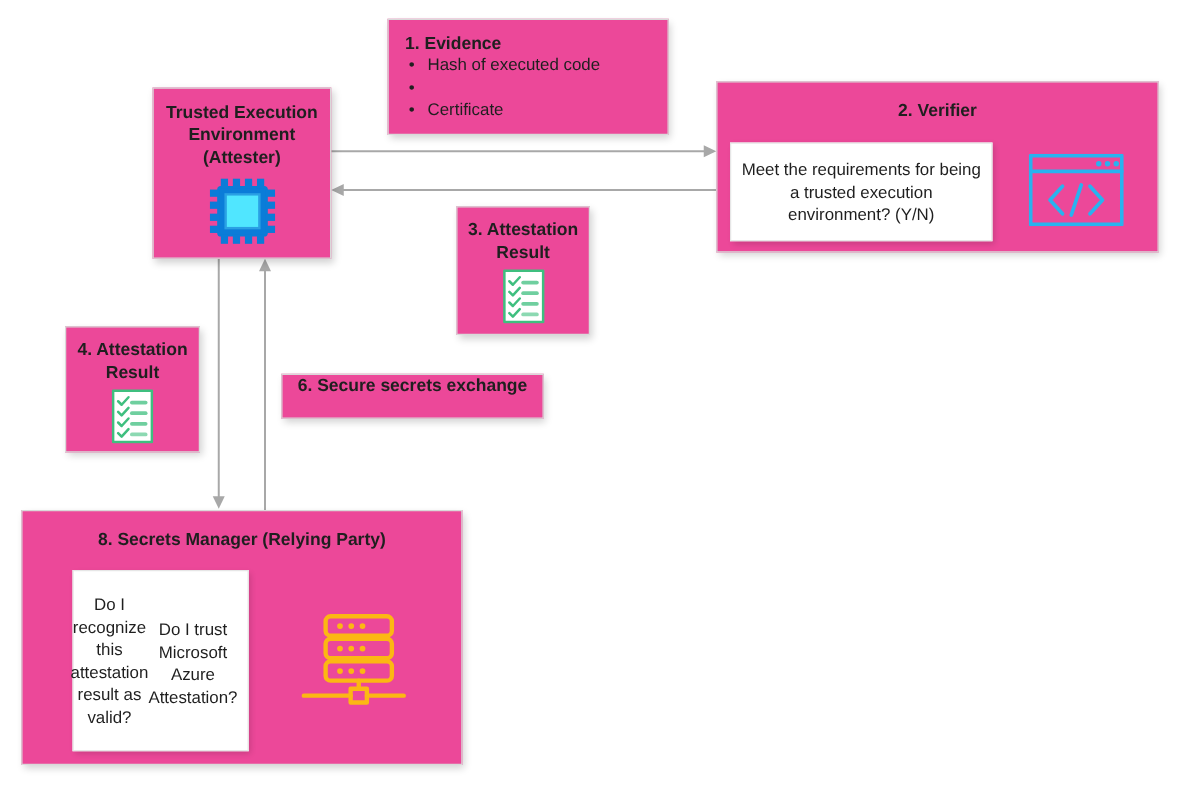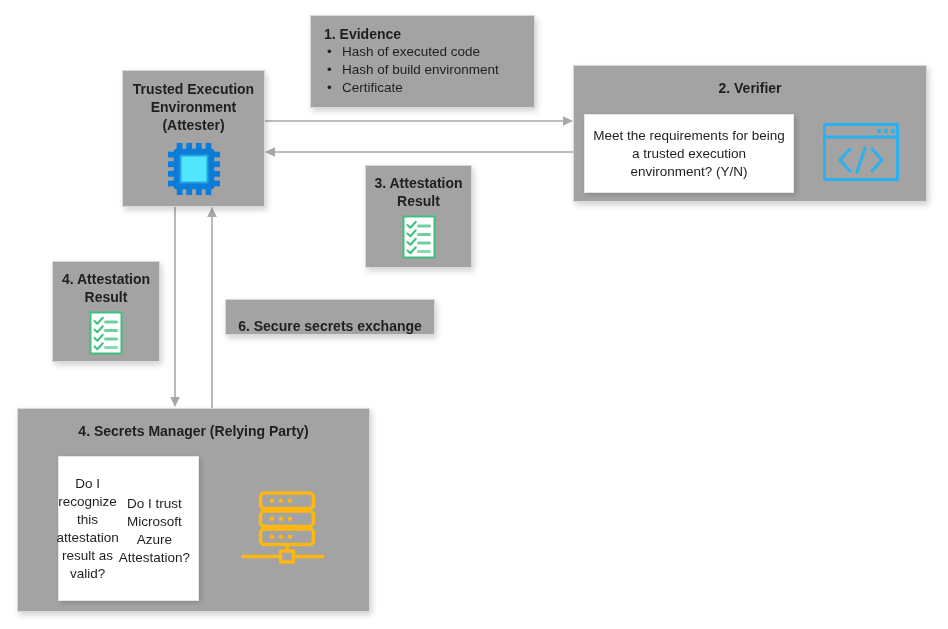--- a/index.html
+++ b/index.html
@@ -2,21 +2,21 @@
 <html><head>
 <meta charset="utf-8">
 <style>
   html,body{margin:0;padding:0;background:#fff;}
   .canvas{
     position:relative;width:948px;height:629px;background:#fff;
     font-family:"Liberation Sans",sans-serif;color:#1f1f1f;overflow:hidden;
   }
   .arrows{position:absolute;left:0;top:0;pointer-events:none;}
   .box{
-    position:absolute;background:#a3a3a3;border:1px solid #d9d9d9;
+    position:absolute;background:#ec4899;border:1px solid #d9d9d9;
     box-shadow:2px 3px 6px rgba(0,0,0,.18);box-sizing:border-box;
   }
   .inner-card{
     position:absolute;background:#fff;border:1px solid #e6e6e6;
     box-shadow:2px 2px 5px rgba(0,0,0,.16);box-sizing:border-box;
     display:flex;align-items:center;justify-content:flex-end;text-align:center;
     font-size:13.5px;line-height:18px;
   }
   .box-title{font-weight:600;font-size:14px;line-height:18px;text-align:center;}
 
@@ -39,21 +39,21 @@
 
   
   .ar-box{text-align:center;}
   .ar3-box{left:365px;top:165px;width:107px;height:103px;}
   .ar4-box{left:52px;top:261px;width:108px;height:101px;}
   .ar-box .box-title{padding:8px 6px 0 6px;}
   .ar-box svg{display:block;margin:5px auto 0 auto;}
 
   
   .exchange-box{left:225px;top:299px;width:210px;height:36px;
-    display:flex;align-items:flex-end;justify-content:center;
+    display:flex;align-items:flex-start;justify-content:center;
     font-weight:600;font-size:14px;}
 
   
   .secrets-box{left:17px;top:408px;width:353px;height:204px;}
   .secrets-box .box-title{padding-top:13px;}
   .secrets-question{left:40px;top:47px;width:141px;height:145px;flex-direction:row;padding:6px 8px;}
   .secrets-question .q2{margin-top:4px;}
   .server-icon{position:absolute;left:223px;top:82px;}
 </style>
 </head>
@@ -103,21 +103,20 @@
   </div>
 
   <div class="box evidence-box">
     <div class="evidence-title">1. Evidence</div>
     <div class="bullet-row">
       <span class="bullet">•</span>
       <span>Hash of executed code</span>
     </div>
     <div class="bullet-row">
       <span class="bullet">•</span>
-      <span>Hash of build environment</span>
     </div>
     <div class="bullet-row">
       <span class="bullet">•</span>
       <span>Certificate</span>
     </div>
   </div>
 
   <div class="box verifier-box">
     <div class="box-title">2. Verifier</div>
     <div class="inner-card verifier-question">
@@ -171,21 +170,21 @@
           <line x1="16.5" y1="36.5" x2="27.5" y2="36.5" stroke-width="3" opacity="0.6"></line>
       </g>
     </svg>
   </div>
 
   <div class="box exchange-box">
     <span>6. Secure secrets exchange</span>
   </div>
 
   <div class="box secrets-box">
-    <div class="box-title">4. Secrets Manager (Relying Party)</div>
+    <div class="box-title">8. Secrets Manager (Relying Party)</div>
     <div class="inner-card secrets-question">
       <div class="q1">Do I recognize this attestation result as valid?</div>
       <div class="q2">Do I trust Microsoft Azure Attestation?</div>
     </div>
     <svg class="server-icon" width="84" height="78" viewBox="0 0 84 78">
       <g fill="none" stroke-width="3.5" stroke-linecap="round" stroke-linejoin="round" stroke="#fcb713">
         <rect x="19.5" y="2" width="53" height="15.5" rx="4"></rect>
         <rect x="19.5" y="20" width="53" height="15.5" rx="4"></rect>
         <rect x="19.5" y="38" width="53" height="15.5" rx="4"></rect>
         <line x1="46" y1="53.5" x2="46" y2="60"></line>

